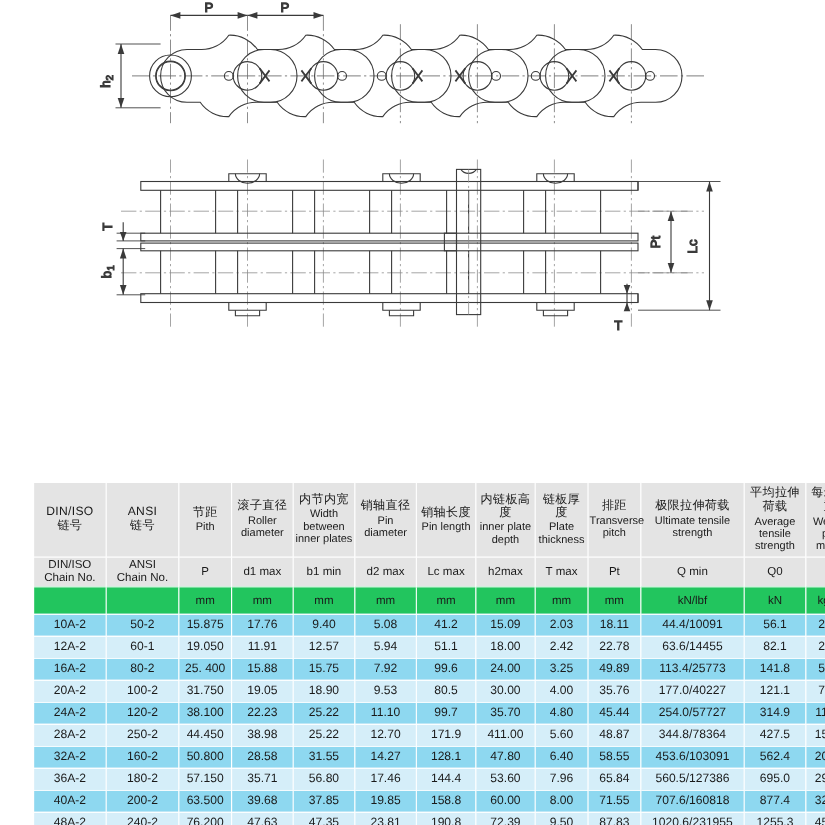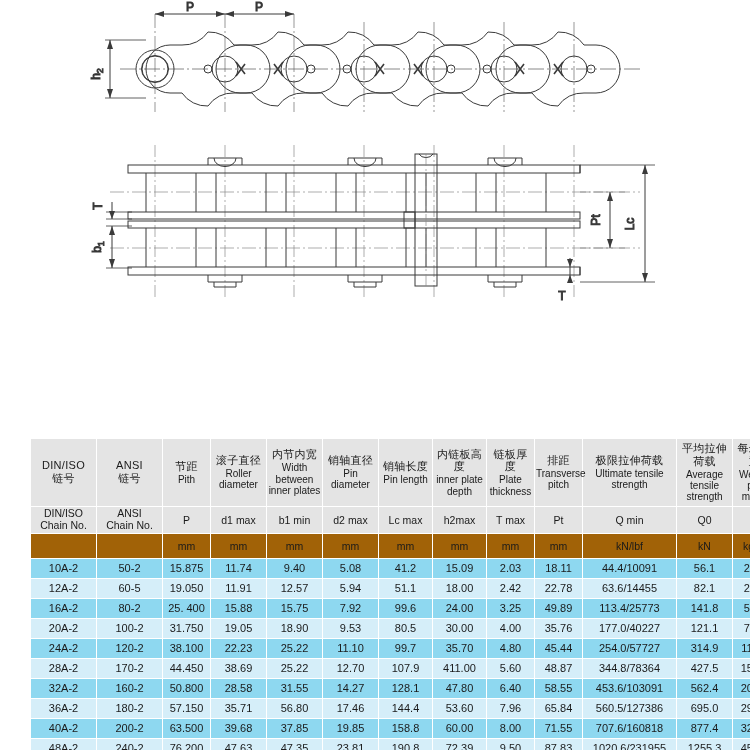--- a/index.html
+++ b/index.html
@@ -52,21 +52,21 @@
   tr.hdr-names th {
     background: #e4e4e4;
     height: 62px;
     padding: 3px 1px;
   }
   tr.hdr-sym th {
     background: #e4e4e4;
     height: 19px;
   }
   tr.hdr-unit th {
-    background: #a16207;
+    background: #22c55e;
     height: 25px;
   }
   .cn {
     display: block;
     font-size: 11px;
     letter-spacing: 0.3px;
     margin-bottom: 1px;
   }
   .en {
     display: block;
@@ -418,34 +418,34 @@
           <th>kN/lbf</th>
           <th>kN</th>
           <th>kg/m</th>
         </tr>
       </thead>
       <tbody id="table-body">
           <tr class="odd">
             <td>10A-2</td>
             <td>50-2</td>
             <td>15.875</td>
-            <td>11.74</td>
+            <td>17.76</td>
             <td>9.40</td>
             <td>5.08</td>
             <td>41.2</td>
             <td>15.09</td>
             <td>2.03</td>
             <td>18.11</td>
             <td>44.4/10091</td>
             <td>56.1</td>
             <td>2.00</td>
           </tr>
           <tr class="even">
             <td>12A-2</td>
-            <td>60-5</td>
+            <td>60-1</td>
             <td>19.050</td>
             <td>11.91</td>
             <td>12.57</td>
             <td>5.94</td>
             <td>51.1</td>
             <td>18.00</td>
             <td>2.42</td>
             <td>22.78</td>
             <td>63.6/14455</td>
             <td>82.1</td>
@@ -491,26 +491,26 @@
             <td>99.7</td>
             <td>35.70</td>
             <td>4.80</td>
             <td>45.44</td>
             <td>254.0/57727</td>
             <td>314.9</td>
             <td>11.70</td>
           </tr>
           <tr class="even">
             <td>28A-2</td>
-            <td>170-2</td>
+            <td>250-2</td>
             <td>44.450</td>
-            <td>38.69</td>
+            <td>38.98</td>
             <td>25.22</td>
             <td>12.70</td>
-            <td>107.9</td>
+            <td>171.9</td>
             <td>411.00</td>
             <td>5.60</td>
             <td>48.87</td>
             <td>344.8/78364</td>
             <td>427.5</td>
             <td>15.14</td>
           </tr>
           <tr class="odd">
             <td>32A-2</td>
             <td>160-2</td>

